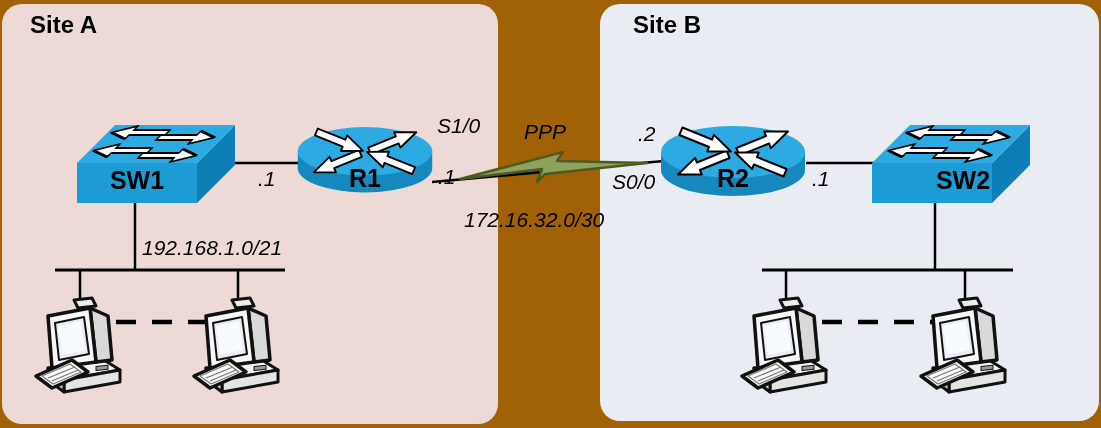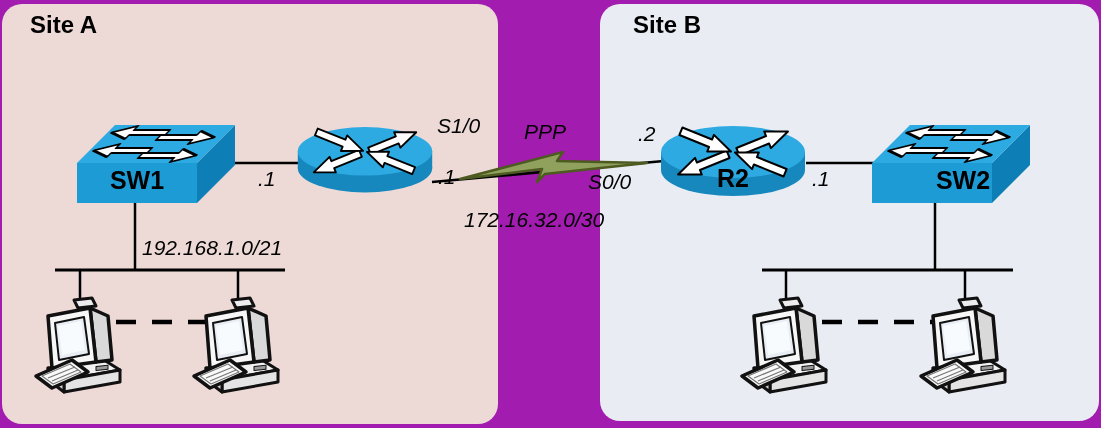--- a/index.html
+++ b/index.html
@@ -2,21 +2,21 @@
 <html style="--site-a-bg: #EDDAD6; --site-b-bg: #E9EDF3; --device-top: #2EAAE2; --device-front: #1D9BD5; --device-side: #0E7EB6; --router-body: #1688BE; --bolt-fill: #8FA15C; --bolt-stroke: #4D5B21;"><head>
 <meta charset="utf-8">
 <style>
   :root{
     --site-a-bg:#EDDAD6; --site-b-bg:#E9EDF3;
     --device-top:#2EAAE2; --device-front:#1D9BD5; --device-side:#0E7EB6;
     --router-body:#1688BE; --bolt-fill:#8FA15C; --bolt-stroke:#4D5B21;
     --line:#000;
   }
   html,body{margin:0;padding:0;background:#fff;}
-  #canvas{position:relative;width:1101px;height:428px;background:#a21caf;overflow:hidden;
+  #canvas{position:relative;width:1101px;height:428px;background:#a16207;overflow:hidden;
           font-family:"Liberation Sans",sans-serif;color:#000;}
   .panel{position:absolute;border-radius:20px;}
   #panel-a{left:2px;top:4px;width:496px;height:420px;background:var(--site-a-bg);}
   #panel-b{left:600px;top:4px;width:499px;height:417px;background:var(--site-b-bg);}
   .lbl{position:absolute;white-space:nowrap;line-height:1.1;}
   .title{font-size:24px;font-weight:bold;}
   .dev{font-size:25px;font-weight:bold;text-align:center;}
   .small{font-size:21px;font-style:italic;}
   svg{position:absolute;overflow:visible;}
   #lines{left:0;top:0;}
@@ -194,27 +194,28 @@
         <line x1="14" y1="82" x2="41" y2="71" stroke="#777" stroke-width="1.2"></line>
         <line x1="18" y1="85" x2="44" y2="74" stroke="#777" stroke-width="1.2"></line>
       </g>
     </g>
   </svg>
 
   <div class="lbl title" style="left:30px;top:12px">Site A</div>
   <div class="lbl title" style="left:633px;top:12px">Site B</div>
 
   <div class="lbl dev" style="left:77px;top:167px;width:120px">SW1</div>
+  <div class="lbl dev" style="left:295px;top:165px;width:140px">R1</div>
   <div class="lbl dev" style="left:658px;top:165px;width:150px">R2</div>
   <div class="lbl dev" style="left:891px;top:167px;width:144px">SW2</div>
 
   <div class="lbl small" style="left:258px;top:167px">.1</div>
   <div class="lbl small" style="left:437px;top:114px">S1/0</div>
   <div class="lbl small" style="left:438px;top:165px">.1</div>
   <div class="lbl small" style="left:510px;top:120px;width:70px;text-align:center">PPP</div>
   <div class="lbl small" style="left:638px;top:122px">.2</div>
-  <div class="lbl small" style="left:588px;top:170px">S0/0</div>
+  <div class="lbl small" style="left:612px;top:170px">S0/0</div>
   <div class="lbl small" style="left:812px;top:167px">.1</div>
 
   <div class="lbl small" style="left:464px;top:208px">172.16.32.0/30</div>
   <div class="lbl small" style="left:142px;top:236px">192.168.1.0/21</div>
 
 </div>
 
 </body></html>

